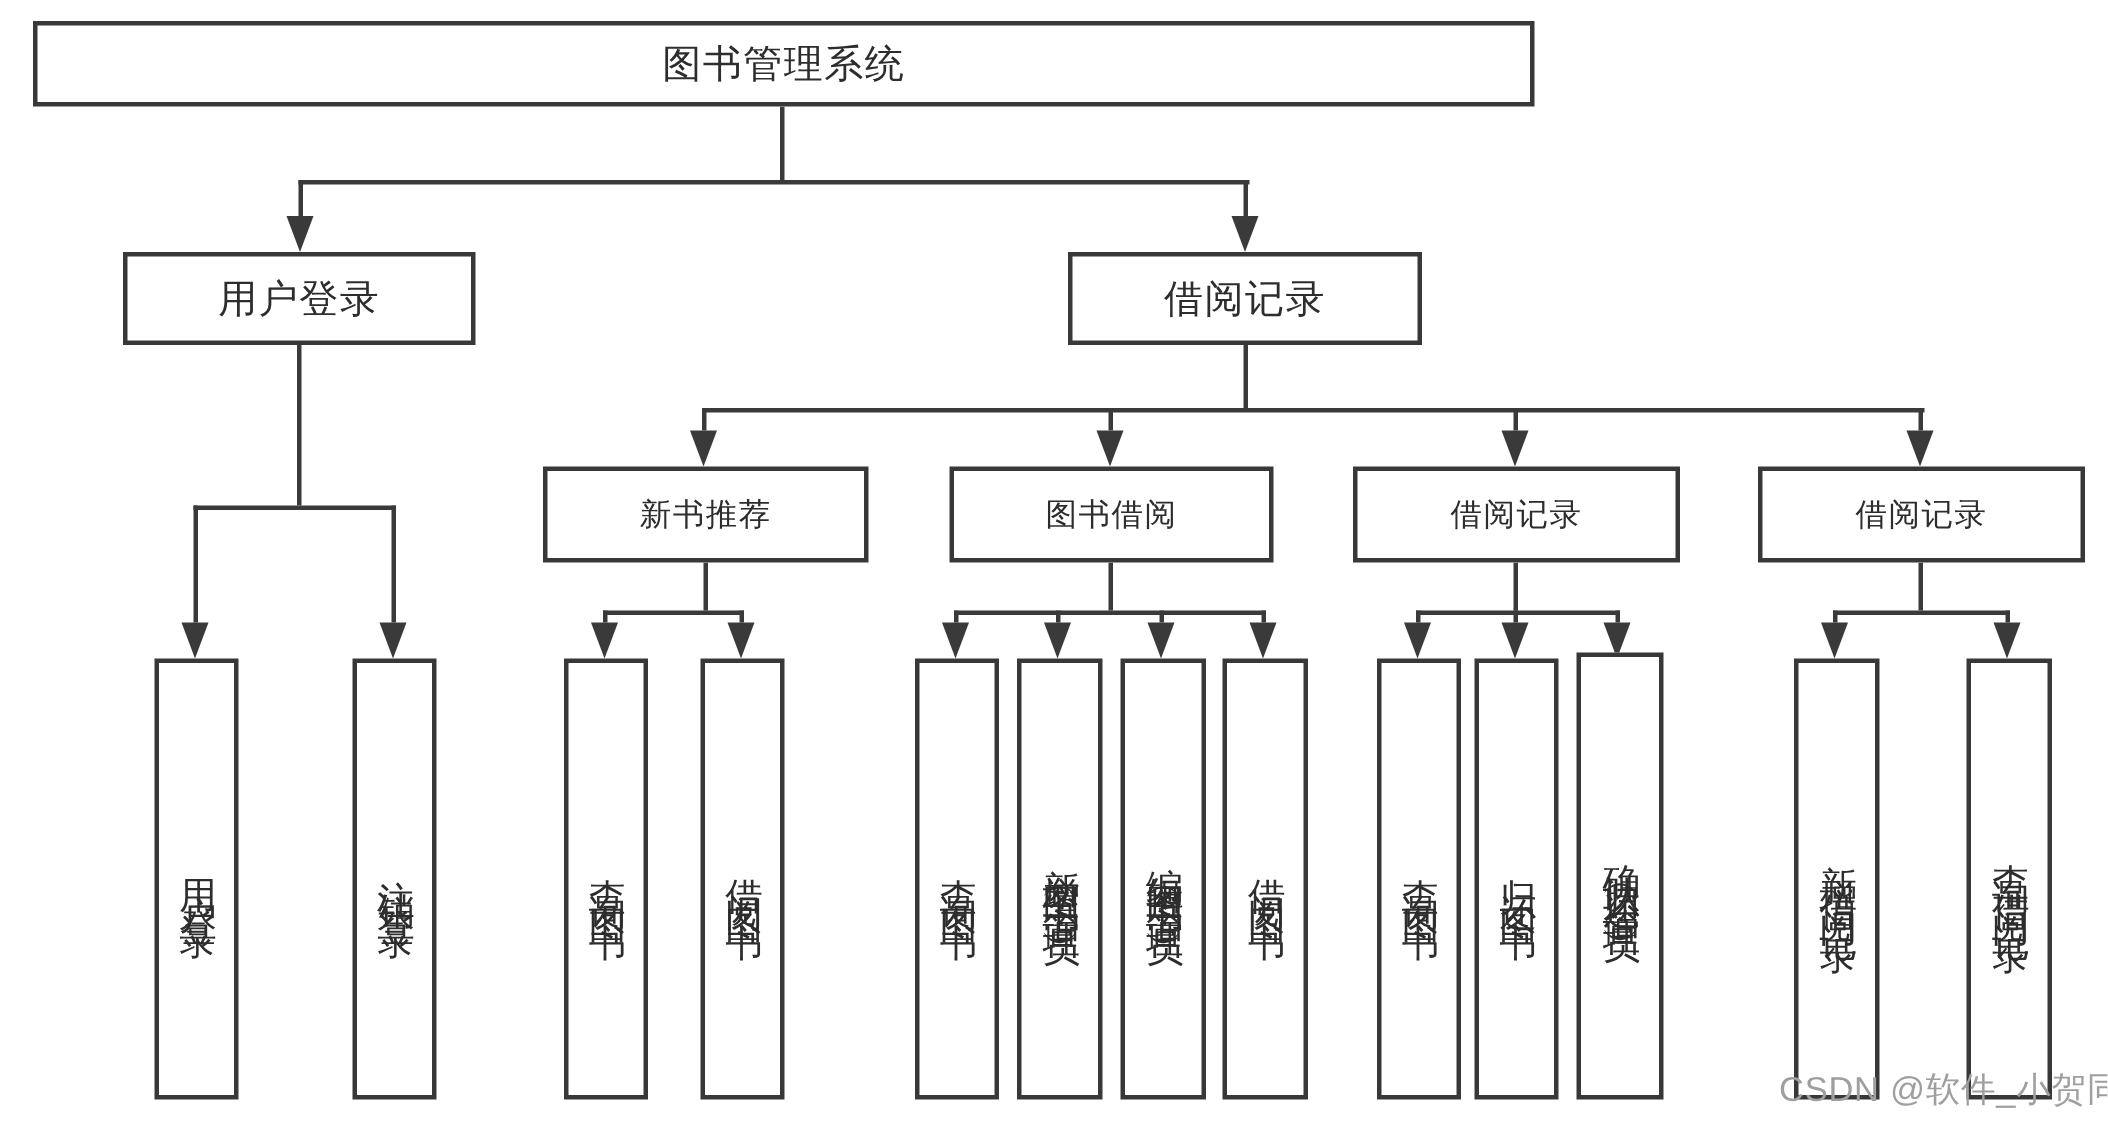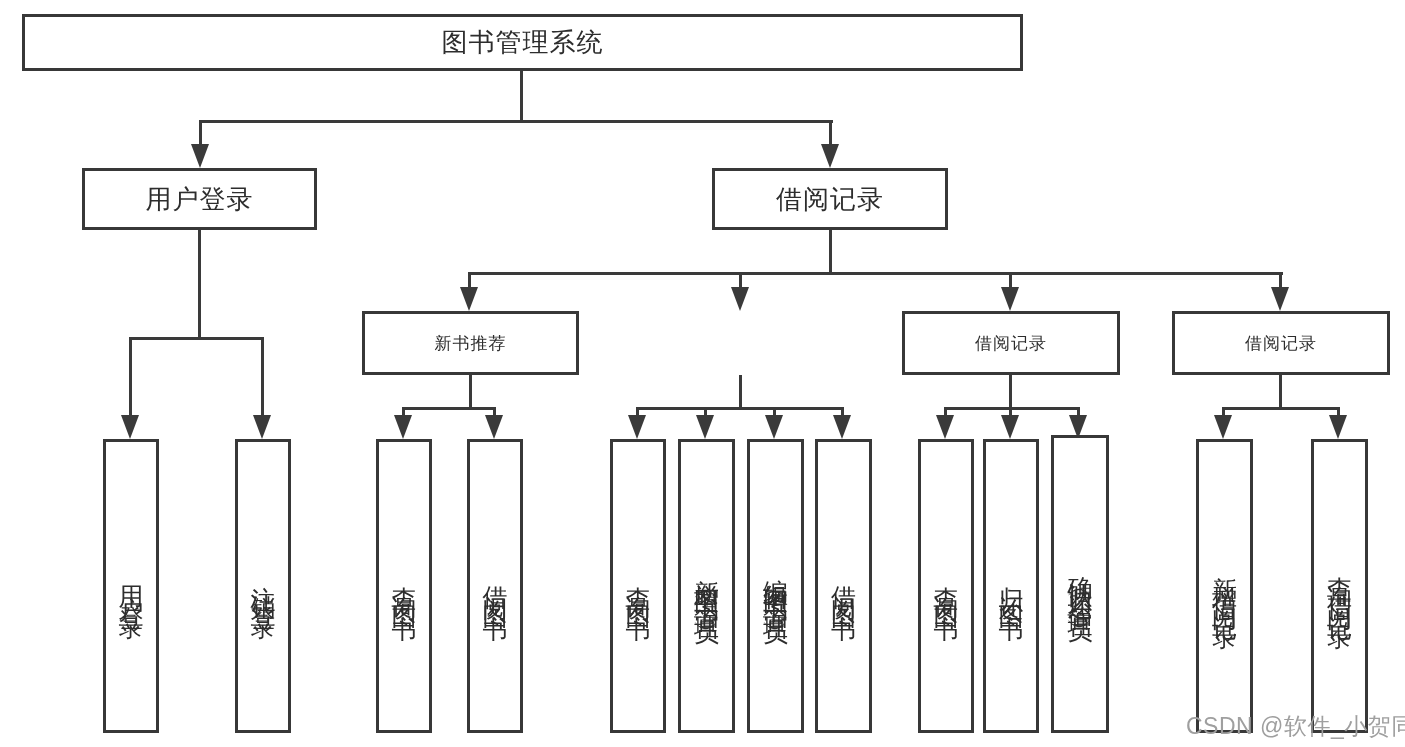--- a/index.html
+++ b/index.html
@@ -5,21 +5,21 @@
   html,body{margin:0;padding:0;background:#ffffff;}
   .canvas{
     position:relative;width:1405px;height:747px;background:#ffffff;
     font-family:"Liberation Sans","DejaVu Sans",sans-serif;overflow:hidden;
   }
   .node{
     position:absolute;box-sizing:border-box;border:3px solid #383838;background:#ffffff;
     display:flex;align-items:center;justify-content:center;color:#2d2d2d;z-index:2;
   }
   .node.h-label{font-size:26px;letter-spacing:1px;white-space:nowrap;}
-  .node.l3{font-size:17px;}
+  .node.l3{font-size:21px;}
   .node.leaf span{
     writing-mode:vertical-rl;text-orientation:mixed;
     font-size:25px;line-height:1;letter-spacing:10px;
   }
   .node.leaf.long span{letter-spacing:6px;}
   .vline,.hline{position:absolute;background:#3a3a3a;z-index:1;}
   .vline{width:3px;}
   .hline{height:3px;}
   .arrow{position:absolute;width:3px;background:#3a3a3a;z-index:1;}
   .arrow::after{
@@ -60,20 +60,23 @@
 
   <div class="vline" style="left:829px;top:230px;height:42px"></div>
   <div class="hline" style="left:468px;top:272px;width:815px"></div>
   <div class="arrow" style="left:468px;top:272px;height:15px"></div>
   <div class="arrow" style="left:739px;top:272px;height:15px"></div>
   <div class="arrow" style="left:1009px;top:272px;height:15px"></div>
   <div class="arrow" style="left:1279px;top:272px;height:15px"></div>
 
   <div class="node h-label l3" style="left:362px;top:311px;width:217px;height:64px">
     <span>新书推荐</span>
+  </div>
+  <div class="node h-label l3" style="left:633px;top:311px;width:216px;height:64px">
+    <span>图书借阅</span>
   </div>
   <div class="node h-label l3" style="left:902px;top:311px;width:218px;height:64px">
     <span>借阅记录</span>
   </div>
   <div class="node h-label l3" style="left:1172px;top:311px;width:218px;height:64px">
     <span>借阅记录</span>
   </div>
 
   <div class="vline" style="left:469px;top:375px;height:32px"></div>
   <div class="hline" style="left:402px;top:407px;width:94px"></div>

